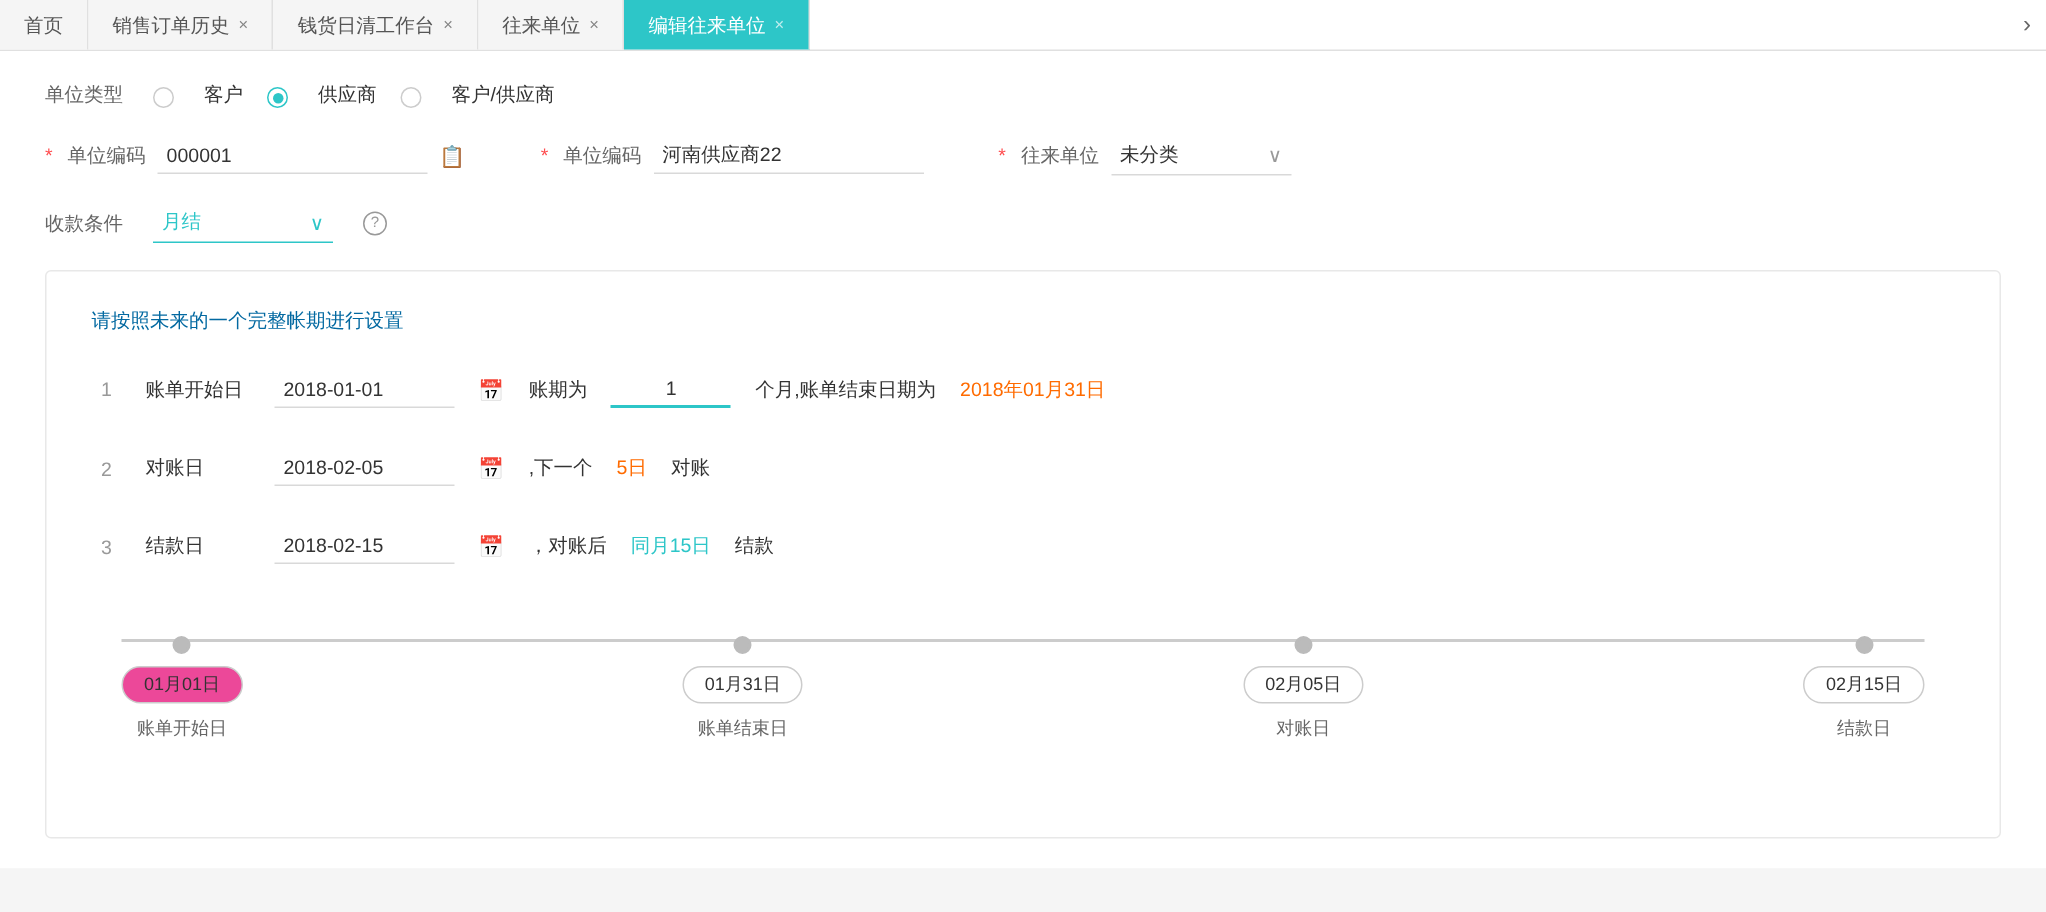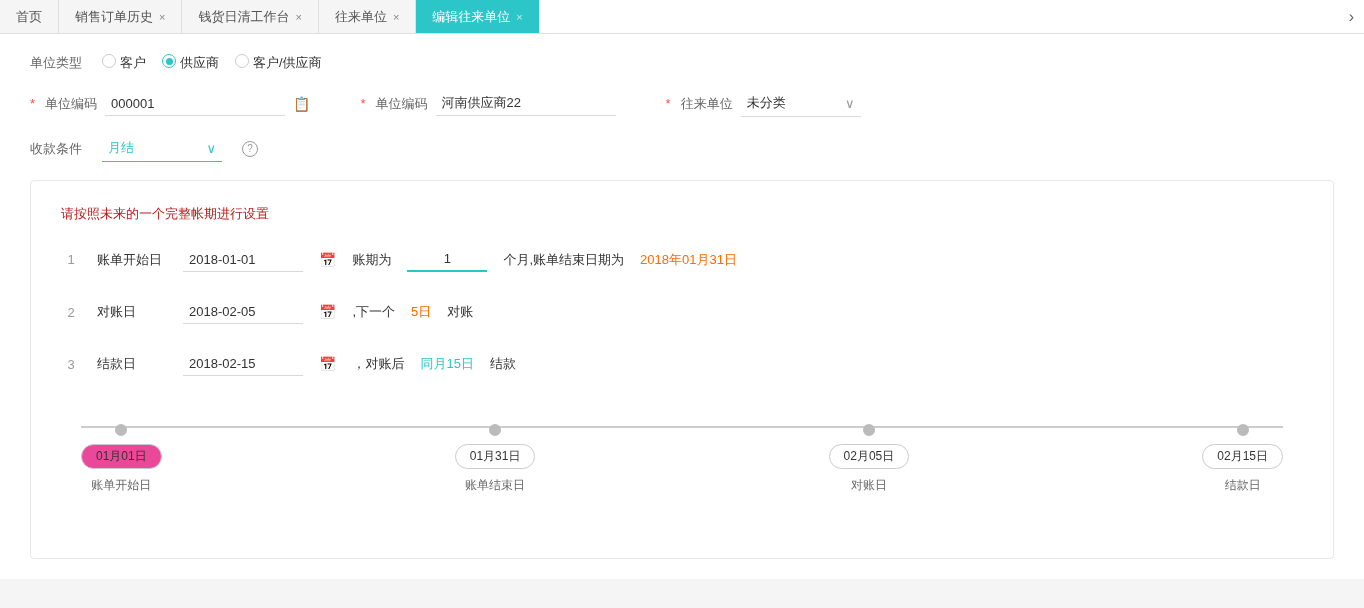--- a/index.html
+++ b/index.html
@@ -66,22 +66,22 @@
       color: #ff4d4f;
       margin-right: 2px;
     }
     .radio-group {
       display: flex;
       align-items: center;
       gap: 16px;
     }
     .radio-item {
       display: flex;
-      align-items: flex-start;
-      gap: 4px;
+      align-items: flex-end;
+      gap: 20px;
       cursor: pointer;
     }
     .radio-circle {
       width: 14px;
       height: 14px;
       border-radius: 50%;
       border: 1.5px solid #ccc;
       display: flex;
       align-items: center;
       justify-content: center;
@@ -167,21 +167,21 @@
 
     
     .billing-box {
       border: 1px solid #e8e8e8;
       border-radius: 4px;
       padding: 24px 30px;
       margin-top: 10px;
     }
     .billing-title {
       font-size: 13px;
-      color: #b91c1c;
+      color: #0369a1;
       margin-bottom: 24px;
     }
     .billing-row {
       display: flex;
       align-items: center;
       margin-bottom: 28px;
       gap: 16px;
     }
     .row-num {
       width: 20px;

